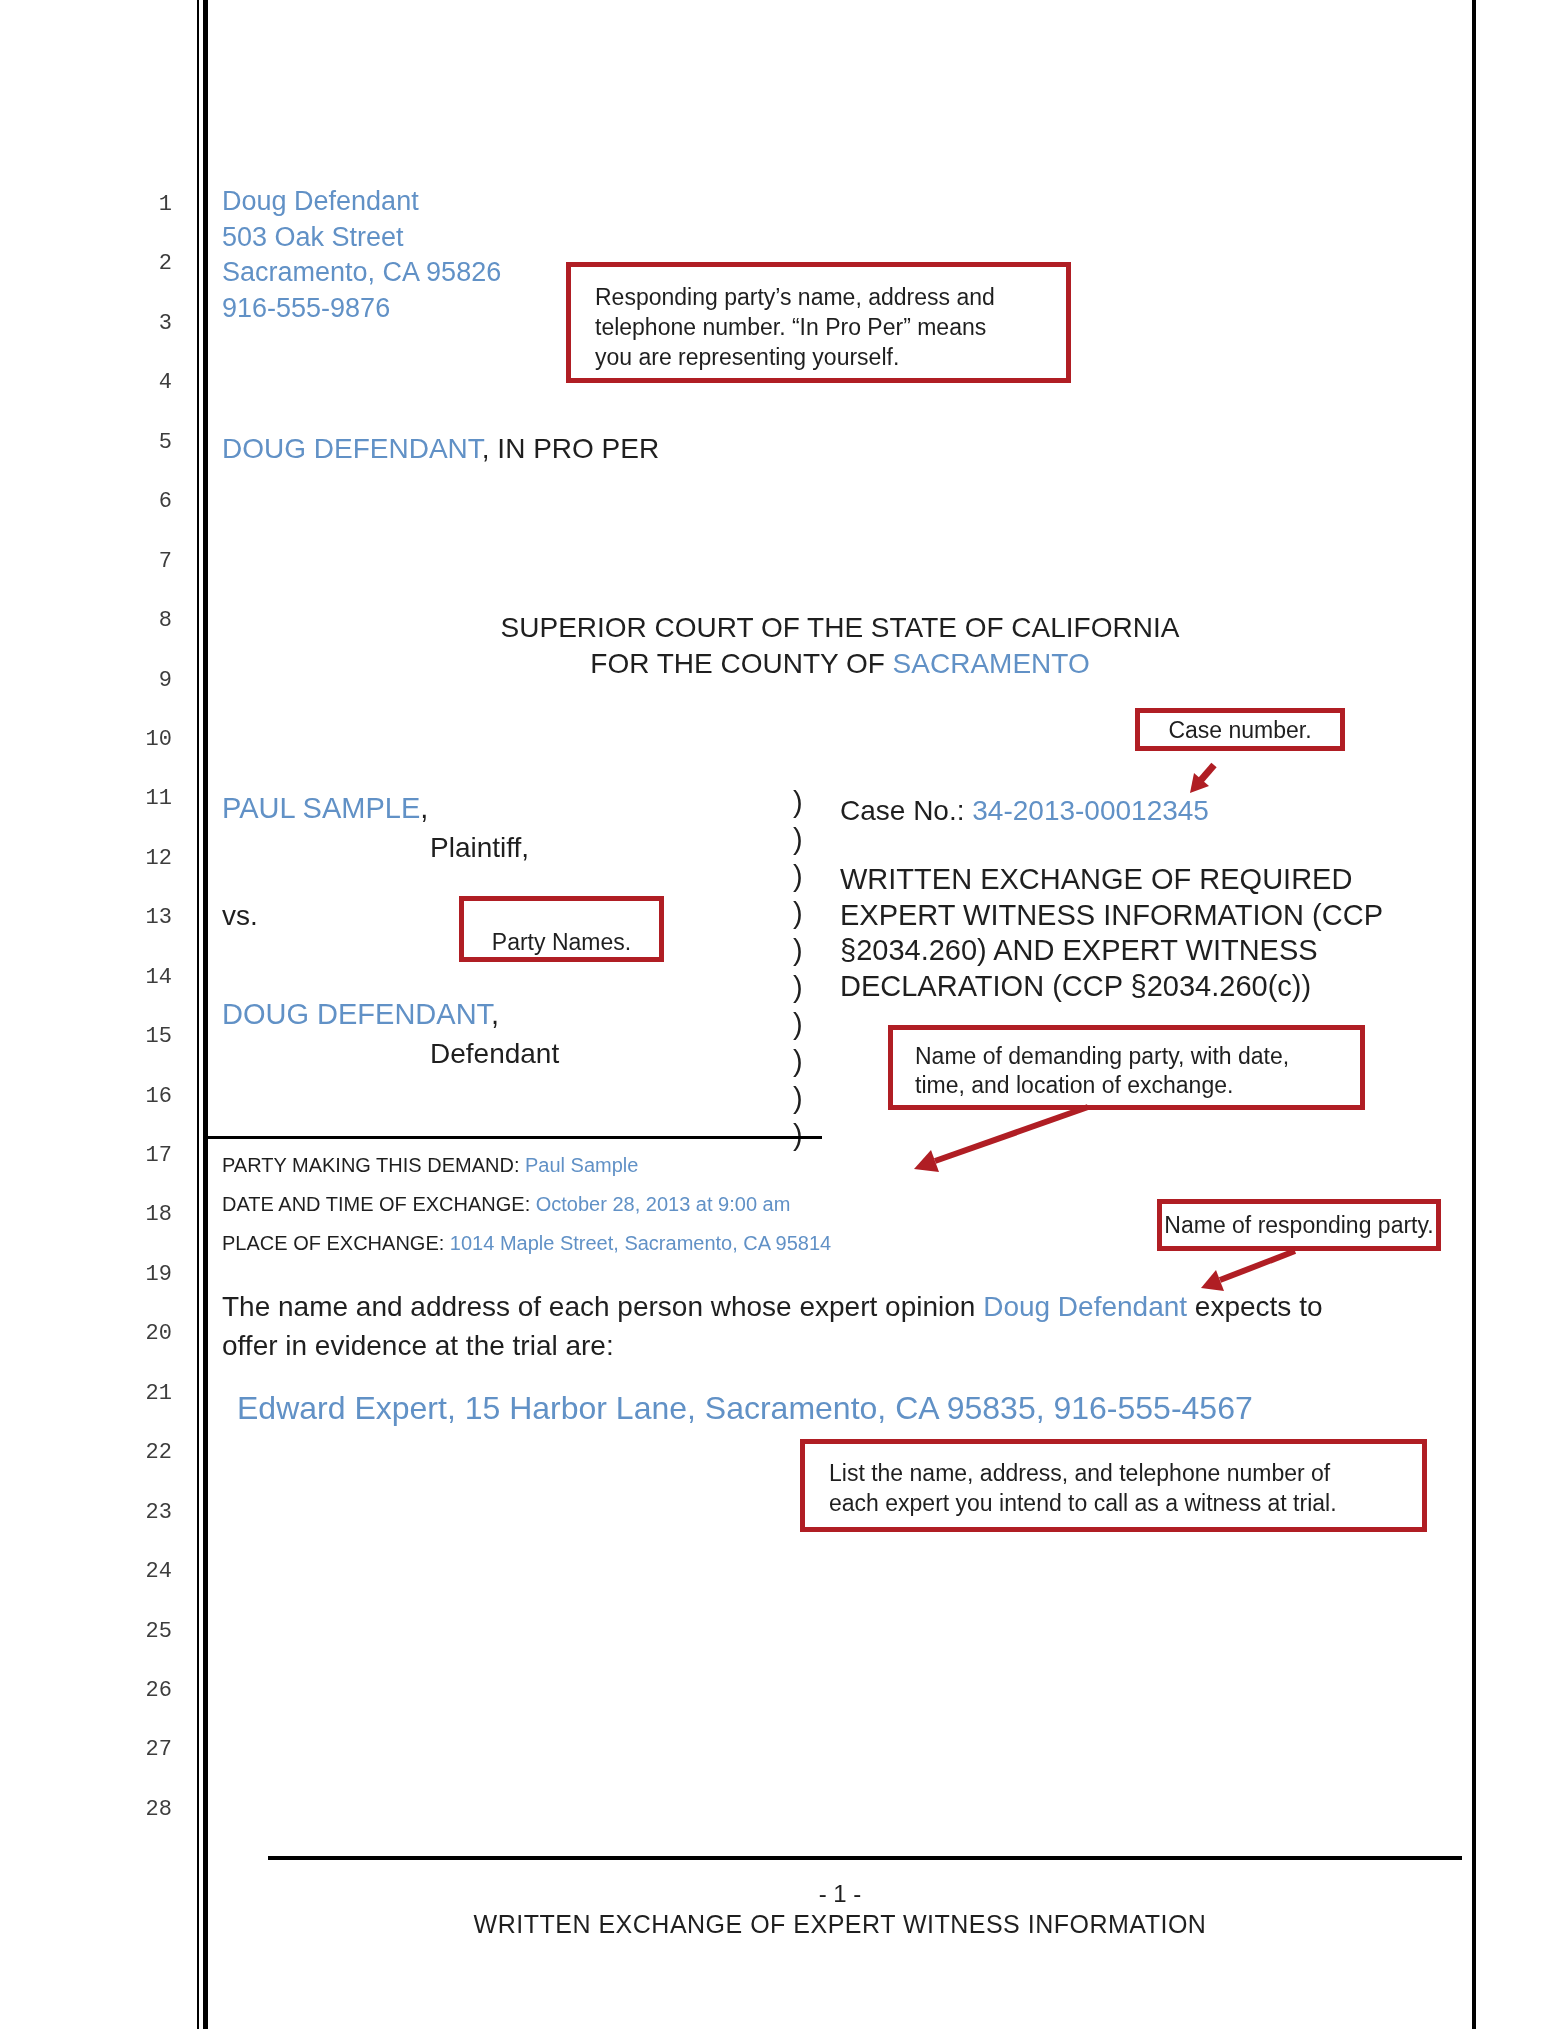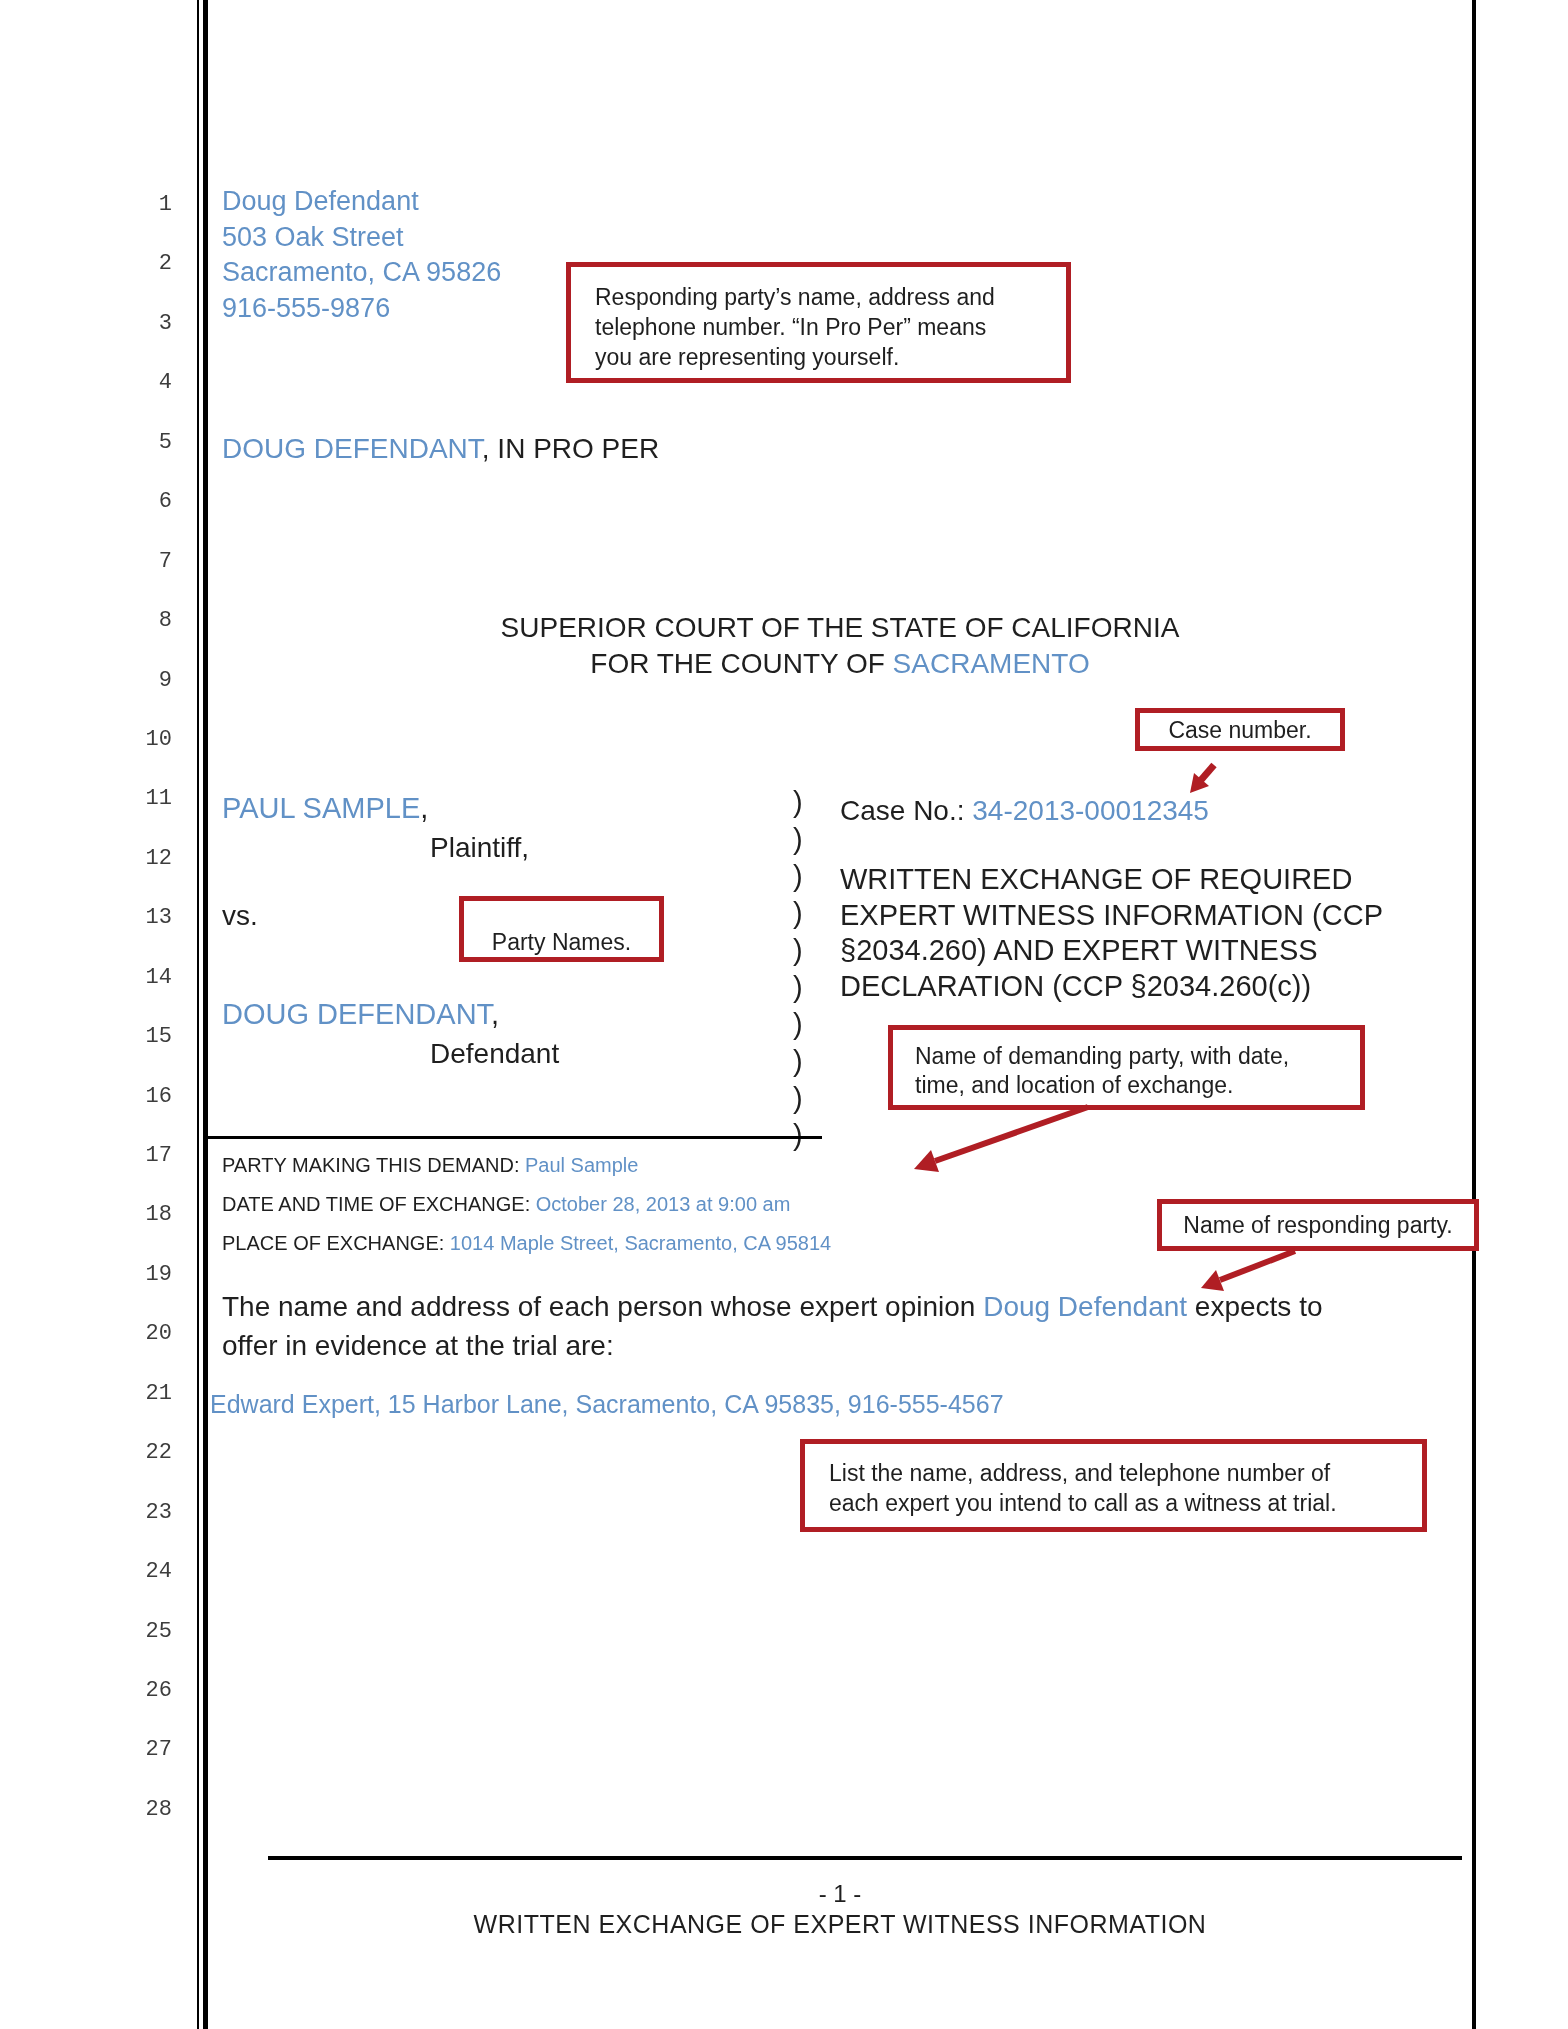--- a/index.html
+++ b/index.html
@@ -29,21 +29,21 @@
   .callout {
     border:5px solid #b01e24; background:#ffffff; color:#1f1f1f;
     font-size:23px; line-height:30px;
   }
   .callout-a { left:566px; top:262px; width:505px; height:121px; padding:15px 16px 0 24px; }
   .callout-case { left:1135px; top:708px; width:210px; height:43px;
     display:flex; align-items:center; justify-content:center; }
   .callout-party { left:459px; top:896px; width:205px; height:66px;
     display:flex; align-items:flex-end; justify-content:center; }
   .callout-demanding { left:888px; top:1025px; width:477px; height:85px; padding:12px 8px 0 22px; line-height:29px; }
-  .callout-responding { left:1157px; top:1199px; width:322px; height:52px;
+  .callout-responding { left:1157px; top:1199px; width:284px; height:52px;
     display:flex; align-items:center; justify-content:center; }
   .callout-list { left:800px; top:1439px; width:627px; height:93px; padding:14px 0 0 24px; }
 
   .pro-per { left:222px; top:433px; font-size:28px; }
 
   .court-title { left:208px; top:610px; width:1264px; text-align:center;
     font-size:28px; line-height:36px; }
 
   .cap-plaintiff      { left:222px; top:792px;  font-size:29px; }
   .cap-plaintiff-role { left:430px; top:832px;  font-size:28px; }
@@ -57,21 +57,21 @@
 
   .case-no   { left:840px; top:795px; font-size:28px; }
   .doc-title { left:840px; top:862px; font-size:29px; line-height:35.5px; }
 
   .caption-rule { left:208px; top:1136px; width:614px; height:3px; background:#000; }
 
   .demand { left:222px; top:1146px; font-size:20px; }
   .demand div { line-height:39.2px; }
 
   .para { left:222px; top:1288px; width:1230px; font-size:28px; line-height:38.5px; }
-  .expert { left:210px; top:1390px; font-size:25px; }
+  .expert { left:237px; top:1390px; font-size:32px; }
 
   .footer-rule { left:268px; top:1856px; width:1194px; height:4px; background:#000; }
   .footer { left:208px; top:1880px; width:1264px; text-align:center; }
   .footer .pgnum { font-size:24px; line-height:28px; }
   .footer .ftitle { font-size:25px; line-height:32px; letter-spacing:0.5px; }
 
   .arrows { position:absolute; left:0; top:0; pointer-events:none; }
 </style>
 </head>
 <body>

